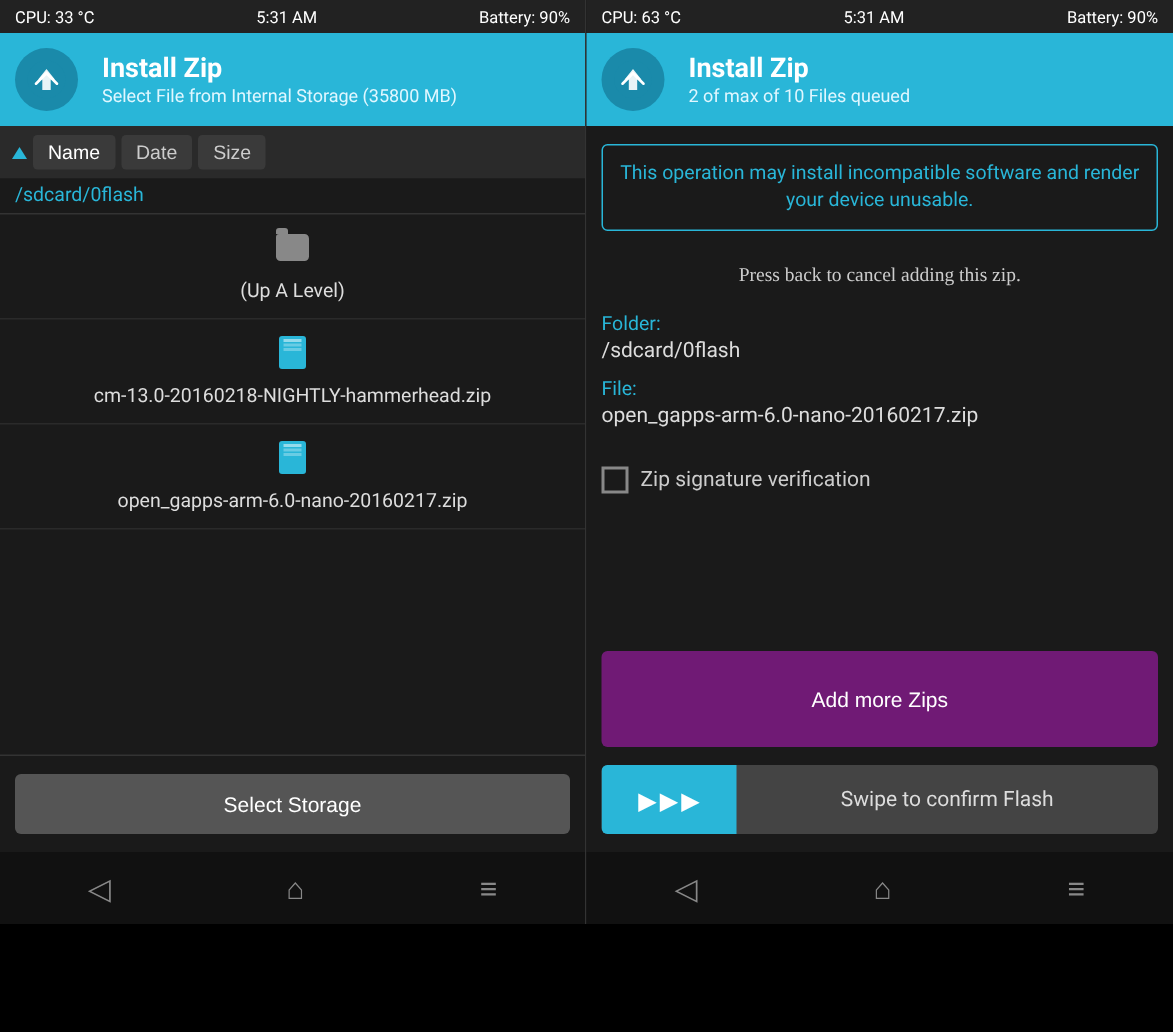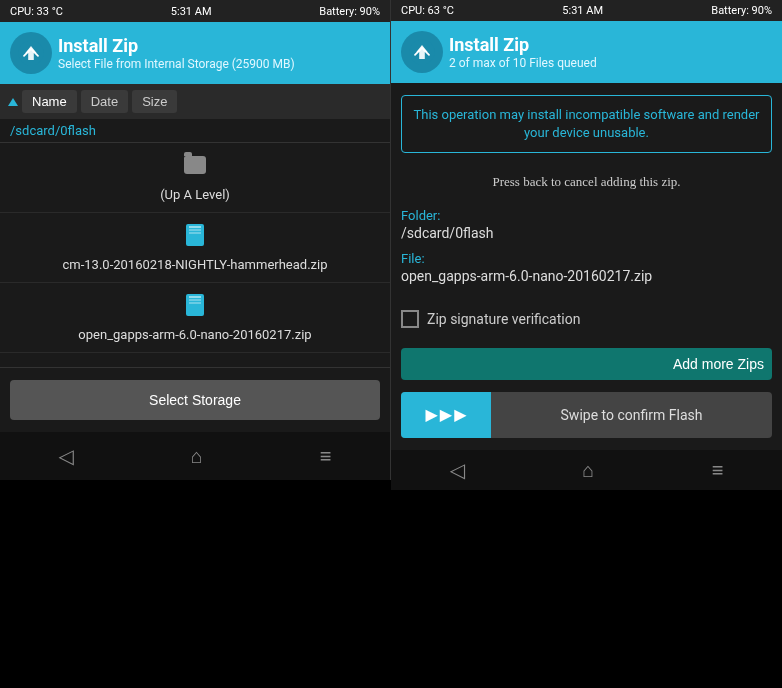--- a/index.html
+++ b/index.html
@@ -12,21 +12,21 @@
       font-family: 'Roboto', Arial, sans-serif;
       overflow: hidden;
     }
     .screens {
       display: flex;
       flex: 1;
       height: 640px;
     }
     .screen {
       width: 391px;
-      height: 480px;
+      height: 616px;
       display: flex;
       flex-direction: column;
       background: #1a1a1a;
     }
     .screen:first-child {
       border-right: 1px solid #333;
     }
 
     
     .status-bar {
@@ -39,21 +39,21 @@
       color: #fff;
       height: 22px;
     }
 
     
     .header {
       background: #29b6d8;
       display: flex;
       align-items: center;
       padding: 8px 10px;
-      gap: 6px;
+      gap: 16px;
       min-height: 62px;
     }
     .header-logo {
       width: 42px;
       height: 42px;
       border-radius: 50%;
       background: #1a8aaa;
       display: flex;
       align-items: center;
       justify-content: center;
@@ -261,28 +261,28 @@
     }
 
     .action-buttons {
       display: flex;
       gap: 10px;
       padding: 12px 10px;
       margin-top: auto;
     }
     .btn-action {
       flex: 1;
-      background: #0f766e;
+      background: #701a75;
       color: #fff;
       border: none;
       border-radius: 4px;
-      padding: 8px 8px;
+      padding: 24px 8px;
       font-size: 14px;
       cursor: pointer;
-      text-align: right;
+      text-align: center;
     }
 
     .swipe-bar {
       display: flex;
       align-items: center;
       margin: 0 10px 12px 10px;
       border-radius: 4px;
       overflow: hidden;
       background: #444;
       height: 46px;
@@ -333,21 +333,21 @@
     <div class="header">
       <div class="header-logo">
         <svg viewBox="0 0 40 40" fill="none" xmlns="http://www.w3.org/2000/svg">
           <circle cx="20" cy="20" r="18" fill="#1a8aaa"></circle>
           <path d="M12 20 L20 10 L28 20 L24 20 L24 30 L16 30 L16 20 Z" fill="#fff" opacity="0.9"></path>
           <path d="M10 24 L20 14 L30 24" stroke="#fff" stroke-width="2.5" fill="none" stroke-linecap="round"></path>
         </svg>
       </div>
       <div class="header-text">
         <h1>Install Zip</h1>
-        <p>Select File from Internal Storage (25900 MB)</p>
+        <p>Select File from Internal Storage (35800 MB)</p>
       </div>
     </div>
 
     <div class="sort-bar">
       <div class="sort-arrow"></div>
       <button class="sort-btn active">
         <span>Name</span>
       </button>
       <button class="sort-btn">
         <span>Date</span>

